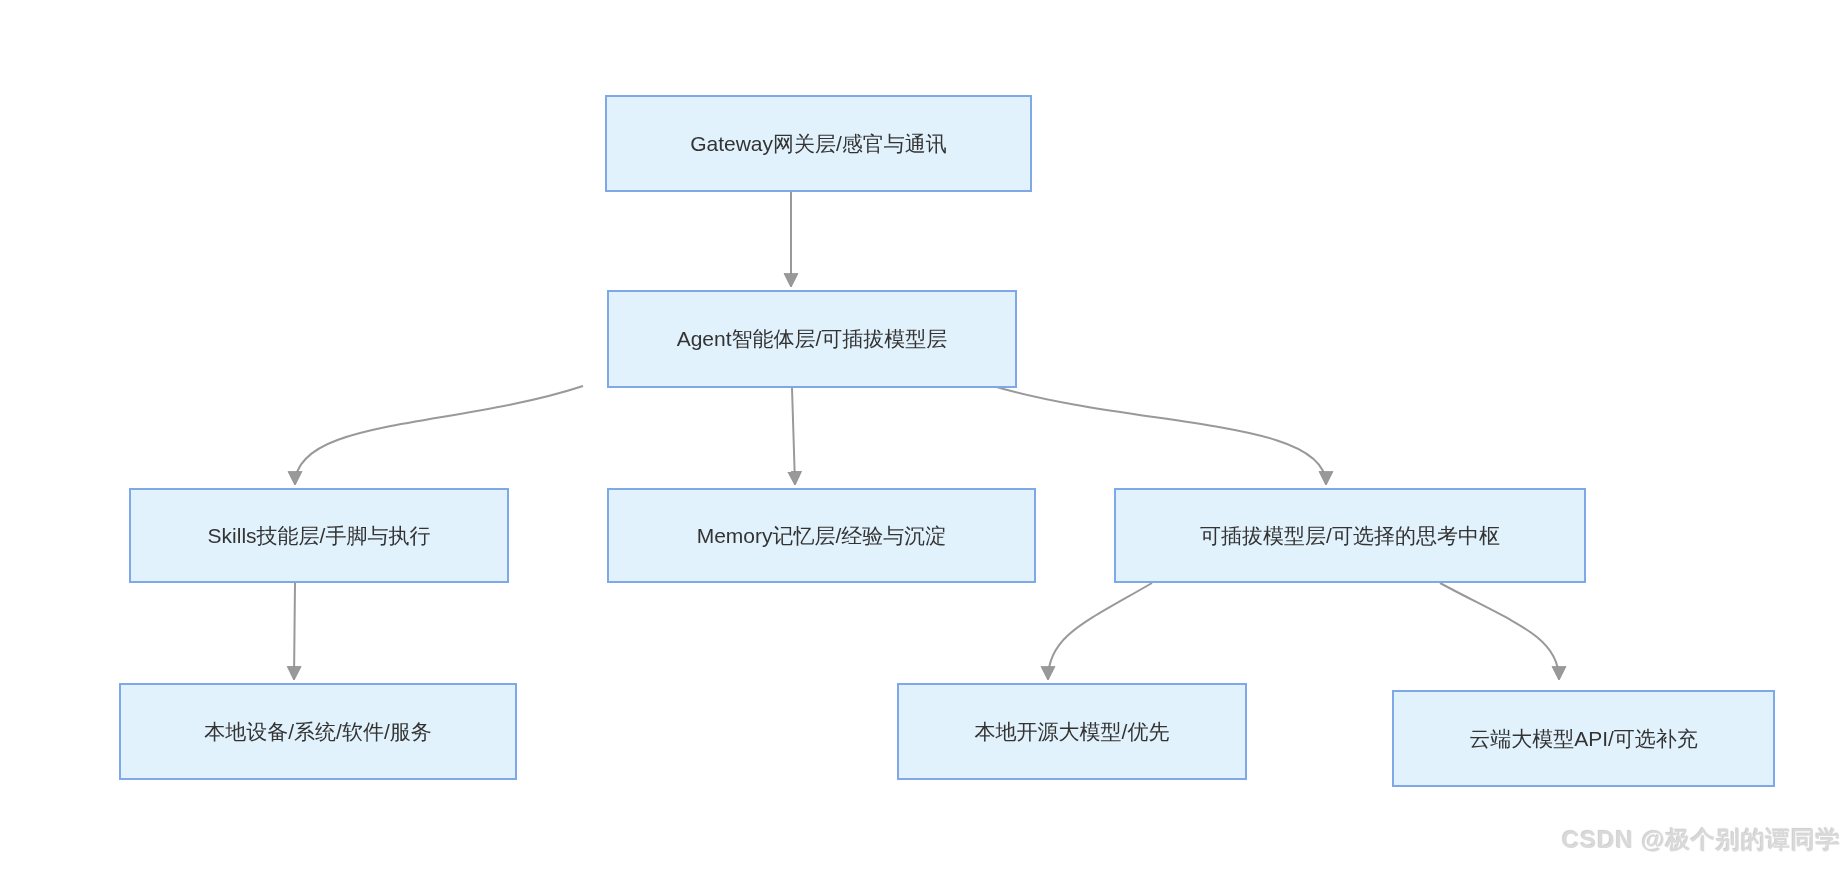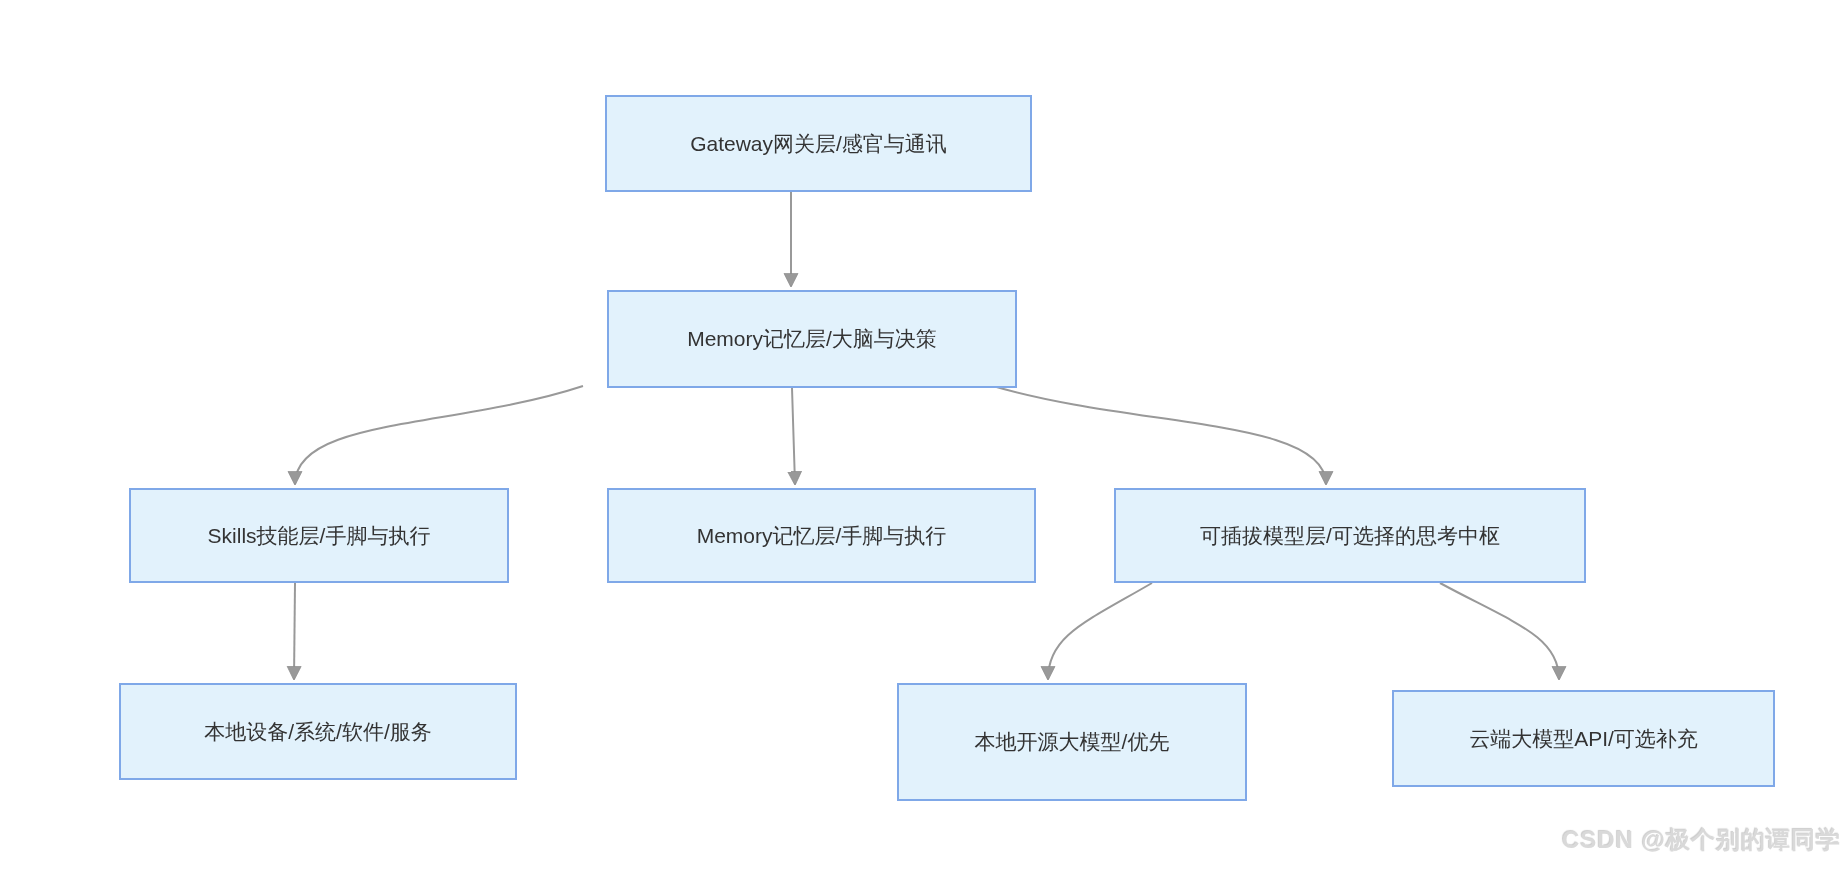--- a/index.html
+++ b/index.html
@@ -50,21 +50,21 @@
     white-space: nowrap;
     line-height: 1.3;
     margin-left: 24px;
   }
   .node-gateway       { left: 581px;  top: 95px;  width: 427px; height: 97px; }
   .node-agent         { left: 583px;  top: 290px; width: 410px; height: 98px; }
   .node-skills        { left: 105px;  top: 488px; width: 380px; height: 95px; }
   .node-memory        { left: 583px;  top: 488px; width: 429px; height: 95px; }
   .node-pluggable     { left: 1090px; top: 488px; width: 472px; height: 95px; text-align: right; }
   .node-local-devices { left: 95px;   top: 683px; width: 398px; height: 97px; }
-  .node-local-llm     { left: 873px;  top: 683px; width: 350px; height: 118px; }
+  .node-local-llm     { left: 873px;  top: 683px; width: 350px; height: 97px; }
   .node-cloud-llm     { left: 1368px; top: 690px; width: 383px; height: 97px; }
   .watermark {
     position: absolute;
     right: 6px; top: 824px;
     z-index: 3;
     font-size: 24px;
     letter-spacing: 1px;
     color: var(--watermark-color);
     text-shadow: 1px 1px 1px #ffffff, -1px -1px 1px #cccccc;
     user-select: none;
@@ -86,25 +86,25 @@
     <path class="edge" d="M 583 386 C 455 428, 295 418, 295 484" marker-end="url(#arrow)"></path>
     <path class="edge" d="M 792 388 L 795 484" marker-end="url(#arrow)"></path>
     <path class="edge" d="M 993 386 C 1135 428, 1326 418, 1326 484" marker-end="url(#arrow)"></path>
     <path class="edge" d="M 295 583 L 294 679" marker-end="url(#arrow)"></path>
     <path class="edge" d="M 1152 583 C 1085 622, 1048 636, 1048 679" marker-end="url(#arrow)"></path>
     <path class="edge" d="M 1440 583 C 1512 622, 1559 636, 1559 679" marker-end="url(#arrow)"></path>
   </svg>
 
   <div class="node node-gateway">Gateway网关层/感官与通讯</div>
 
-  <div class="node node-agent">Memory记忆层/大脑与决策</div>
+  <div class="node node-agent">Agent智能体层/可插拔模型层</div>
 
   <div class="node node-skills">Skills技能层/手脚与执行</div>
 
-  <div class="node node-memory">Memory记忆层/手脚与执行</div>
+  <div class="node node-memory">Memory记忆层/经验与沉淀</div>
 
   <div class="node node-pluggable">可插拔模型层/可选择的思考中枢</div>
 
   <div class="node node-local-devices">本地设备/系统/软件/服务</div>
 
   <div class="node node-local-llm">本地开源大模型/优先</div>
 
   <div class="node node-cloud-llm">云端大模型API/可选补充</div>
 
   <div class="watermark">CSDN @极个别的谭同学</div>

